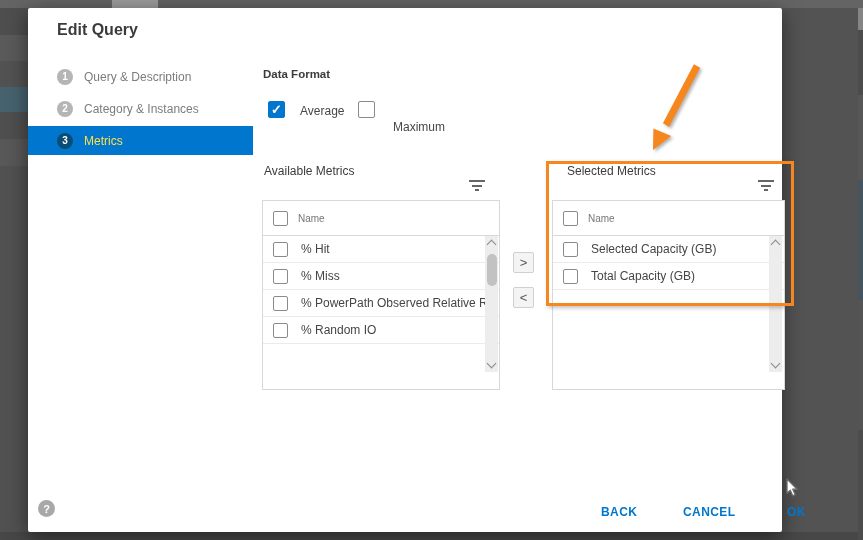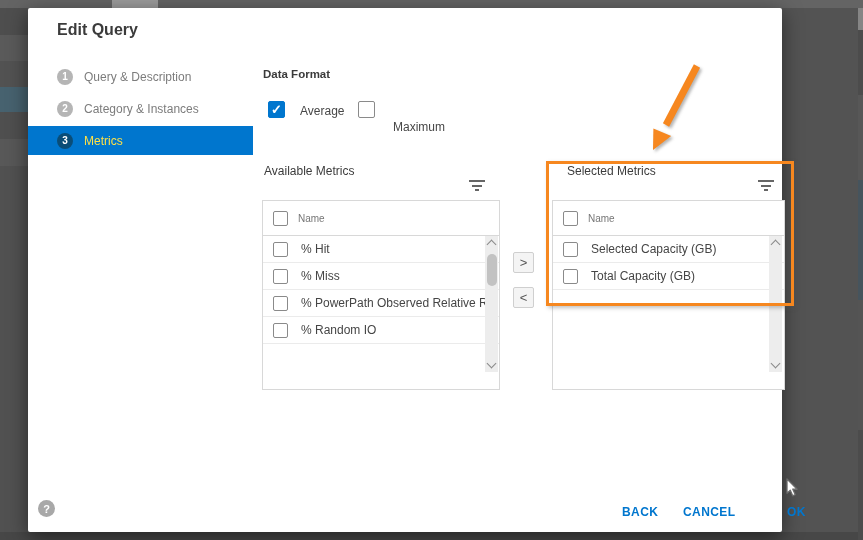--- a/index.html
+++ b/index.html
@@ -96,21 +96,21 @@
   .hl-rect {
     position:absolute; left:518px; top:153px; width:248px; height:145px;
     border:3px solid #F6871F; pointer-events:none; z-index:5;
     box-shadow:2px 2px 4px rgba(80,80,80,0.35);
   }
   .arrow-svg { position:absolute; left:590px; top:45px; z-index:6; pointer-events:none;
     filter:drop-shadow(2px 2px 1.5px rgba(70,70,70,0.4)); }
 
   
   .footer-btn { position:absolute; top:497px; font-size:12px; font-weight:700; color:#0076CE; letter-spacing:0.4px; cursor:pointer; }
-  .btn-back { left:594px; }
+  .btn-back { left:573px; }
   .btn-cancel { left:655px; }
   .btn-ok { left:759px; }
   .help-btn {
     position:absolute; left:10px; top:492px; width:17px; height:17px; border-radius:50%;
     background:#a8a8a8; color:#fff; font-size:11px; font-weight:700;
     display:flex; align-items:center; justify-content:center; cursor:pointer;
   }
 
   .cursor-svg { position:absolute; left:785px; top:478px; z-index:20; pointer-events:none; }
 </style>

